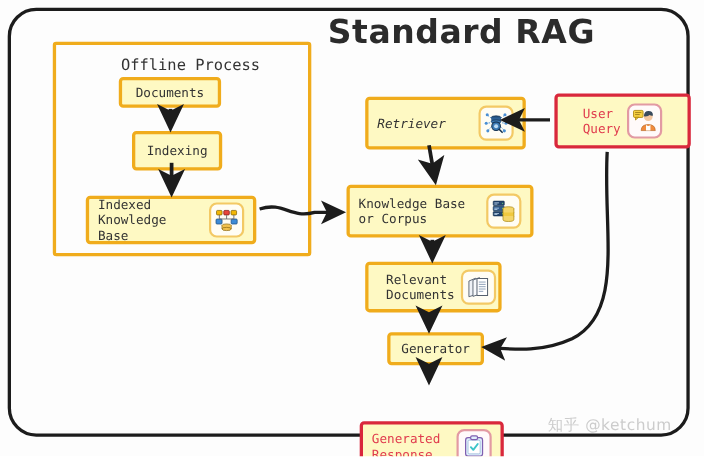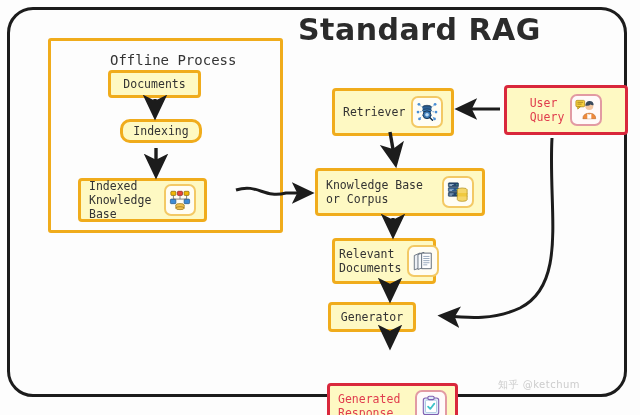--- a/index.html
+++ b/index.html
@@ -107,21 +107,21 @@
     left: 0; top: 0;
     width: 640px; height: 415px;
     pointer-events: none;
   }
 
   .watermark {
     position: absolute;
     left: 498px;
     top: 378px;
     font-family: "DejaVu Sans", sans-serif;
-    font-size: 10px;
+    font-size: 14px;
     color: #cccccc;
     white-space: nowrap;
     letter-spacing: 0.5px;
   }
 </style>
 </head>
 <body>
 
 <div id="canvas">
 
@@ -129,44 +129,44 @@
 
   <div class="title">Standard RAG</div>
 
   <div class="group-box" style="left:48px; top:38px; width:235px; height:195px;"></div>
   <div class="group-title" style="left:110px; top:52px;">Offline Process</div>
 
   <div class="node" style="left:108px; top:70px; width:93px; height:28px;">
     <span class="label">Documents</span>
   </div>
 
-  <div class="node" style="left:120px; top:119px; width:82px; height:24px;border-radius:10px;">
+  <div class="node" style="left:120px; top:119px; width:82px; height:36px;">
     <span class="label">Indexing</span>
   </div>
 
-  <div class="node" style="left:78px; top:178px; width:129px; height:44px; justify-content:space-between; padding:3px 8px;">
+  <div class="node" style="left:78px; top:178px; width:155px; height:44px; justify-content:space-between; padding:3px 8px;">
     <span class="label">Indexed
 Knowledge Base</span>
     <span class="icon-chip">
       <svg width="22" height="22" viewBox="0 0 24 24">
         <rect x="2" y="2.5" width="5.5" height="4.5" rx="1" fill="#f2b705" stroke="#7a5c00" stroke-width="0.7"></rect>
         <rect x="9.2" y="2.5" width="5.5" height="4.5" rx="1" fill="#e8453c" stroke="#7a1510" stroke-width="0.7"></rect>
         <rect x="16.4" y="2.5" width="5.5" height="4.5" rx="1" fill="#f2b705" stroke="#7a5c00" stroke-width="0.7"></rect>
         <rect x="1.5" y="11" width="6" height="5" rx="1" fill="#3d8bd6" stroke="#1c4b7a" stroke-width="0.7"></rect>
         <rect x="16.5" y="11" width="6" height="5" rx="1" fill="#3d8bd6" stroke="#1c4b7a" stroke-width="0.7"></rect>
         <path d="M12 7.2 L12 11 M12 11 L4.5 11 M12 11 L19.5 11 M4.8 7 L4.8 10.8 M19.2 7 L19.2 10.8" stroke="#6b6b6b" stroke-width="0.9" fill="none"></path>
         <ellipse cx="12" cy="17.5" rx="4.6" ry="1.6" fill="#f2c14e" stroke="#8a6a12" stroke-width="0.7"></ellipse>
         <rect x="7.4" y="17.5" width="9.2" height="3.4" fill="#f2c14e" stroke="none"></rect>
         <ellipse cx="12" cy="20.9" rx="4.6" ry="1.6" fill="#f2c14e" stroke="#8a6a12" stroke-width="0.7"></ellipse>
         <path d="M7.4 17.5 L7.4 20.9 M16.6 17.5 L16.6 20.9" stroke="#8a6a12" stroke-width="0.7"></path>
       </svg>
     </span>
   </div>
 
-  <div class="node" style="left:332px; top:88px; width:122px; height:42px; justify-content:space-between; padding:21px 8px;">
+  <div class="node" style="left:332px; top:88px; width:146px; height:42px; justify-content:space-between; padding:21px 8px;font-style:italic;">
     <span class="label">Retriever</span>
     <span class="icon-chip">
       <svg width="22" height="22" viewBox="0 0 24 24">
         <g stroke="#4a8fd4" stroke-width="0.9" fill="none" stroke-dasharray="1.6 1.4">
           <path d="M12 11 L3.5 4 M12 11 L20.5 4 M12 11 L2.5 12 M12 11 L21.5 12 M12 11 L4 19 M12 11 L20 19"></path>
         </g>
         <circle cx="3.2" cy="3.6" r="1.5" fill="#4a8fd4"></circle>
         <circle cx="20.8" cy="3.6" r="1.5" fill="#4a8fd4"></circle>
         <circle cx="2.2" cy="12" r="1.5" fill="#4a8fd4"></circle>
         <circle cx="21.8" cy="12" r="1.5" fill="#4a8fd4"></circle>
@@ -218,36 +218,36 @@
         <circle cx="10.8" cy="9.3" r="0.6" fill="#6fe07a"></circle>
         <circle cx="10.8" cy="14.5" r="0.6" fill="#6fe07a"></circle>
         <ellipse cx="16.6" cy="9.6" rx="5.4" ry="2" fill="#f5d66a" stroke="#a8840d" stroke-width="0.7"></ellipse>
         <path d="M11.2 9.6 v3.6 a5.4 2 0 0 0 10.8 0 v-3.6" fill="#f5d66a" stroke="#a8840d" stroke-width="0.7"></path>
         <path d="M11.2 13.2 v3.6 a5.4 2 0 0 0 10.8 0 v-3.6" fill="#f0c93f" stroke="#a8840d" stroke-width="0.7"></path>
         <path d="M11.2 16.8 v3.4 a5.4 2 0 0 0 10.8 0 v-3.4" fill="#f5d66a" stroke="#a8840d" stroke-width="0.7"></path>
       </svg>
     </span>
   </div>
 
-  <div class="node" style="left:332px; top:238px; width:104px; height:46px; justify-content:space-between; padding:3px 4px;">
+  <div class="node" style="left:332px; top:238px; width:124px; height:46px; justify-content:space-between; padding:3px 16px;">
     <span class="label">Relevant
 Documents</span>
     <span class="icon-chip">
       <svg width="22" height="22" viewBox="0 0 24 24">
         <path d="M2.5 6 L9 3.2 L9 19.4 L2.5 21.6 Z" fill="#eef1f6" stroke="#55606e" stroke-width="0.9"></path>
         <path d="M6.5 5 L13 2.6 L13 19 L6.5 21.2 Z" fill="#f8fafc" stroke="#55606e" stroke-width="0.9"></path>
         <path d="M10.5 3.4 L21 3.4 L21 20.4 L10.5 20.4 Z" fill="#ffffff" stroke="#55606e" stroke-width="1"></path>
         <g stroke="#7e93ad" stroke-width="0.85">
           <path d="M12.3 7 h6.8 M12.3 9.3 h6.8 M12.3 11.6 h6.8 M12.3 13.9 h6.8 M12.3 16.2 h4.4"></path>
         </g>
       </svg>
     </span>
   </div>
 
-  <div class="node" style="left:328px; top:302px; width:88px; height:30px;">
+  <div class="node" style="left:352px; top:302px; width:88px; height:30px;">
     <span class="label">Generator</span>
   </div>
 
   <div class="node red" style="left:327px; top:348px; width:131px; height:46px; justify-content:space-between; padding:3px 8px;margin-top:35px;">
     <span class="label">Generated
 Response</span>
     <span class="icon-chip red-chip">
       <svg width="22" height="22" viewBox="0 0 24 24">
         <rect x="3.6" y="3.2" width="16.8" height="18.2" rx="2.4" fill="#dfeefb" stroke="#7f5fb0" stroke-width="1.2"></rect>
         <rect x="6" y="5.6" width="12" height="13.6" rx="1.4" fill="#ffffff" stroke="#9ab9d8" stroke-width="0.8"></rect>

